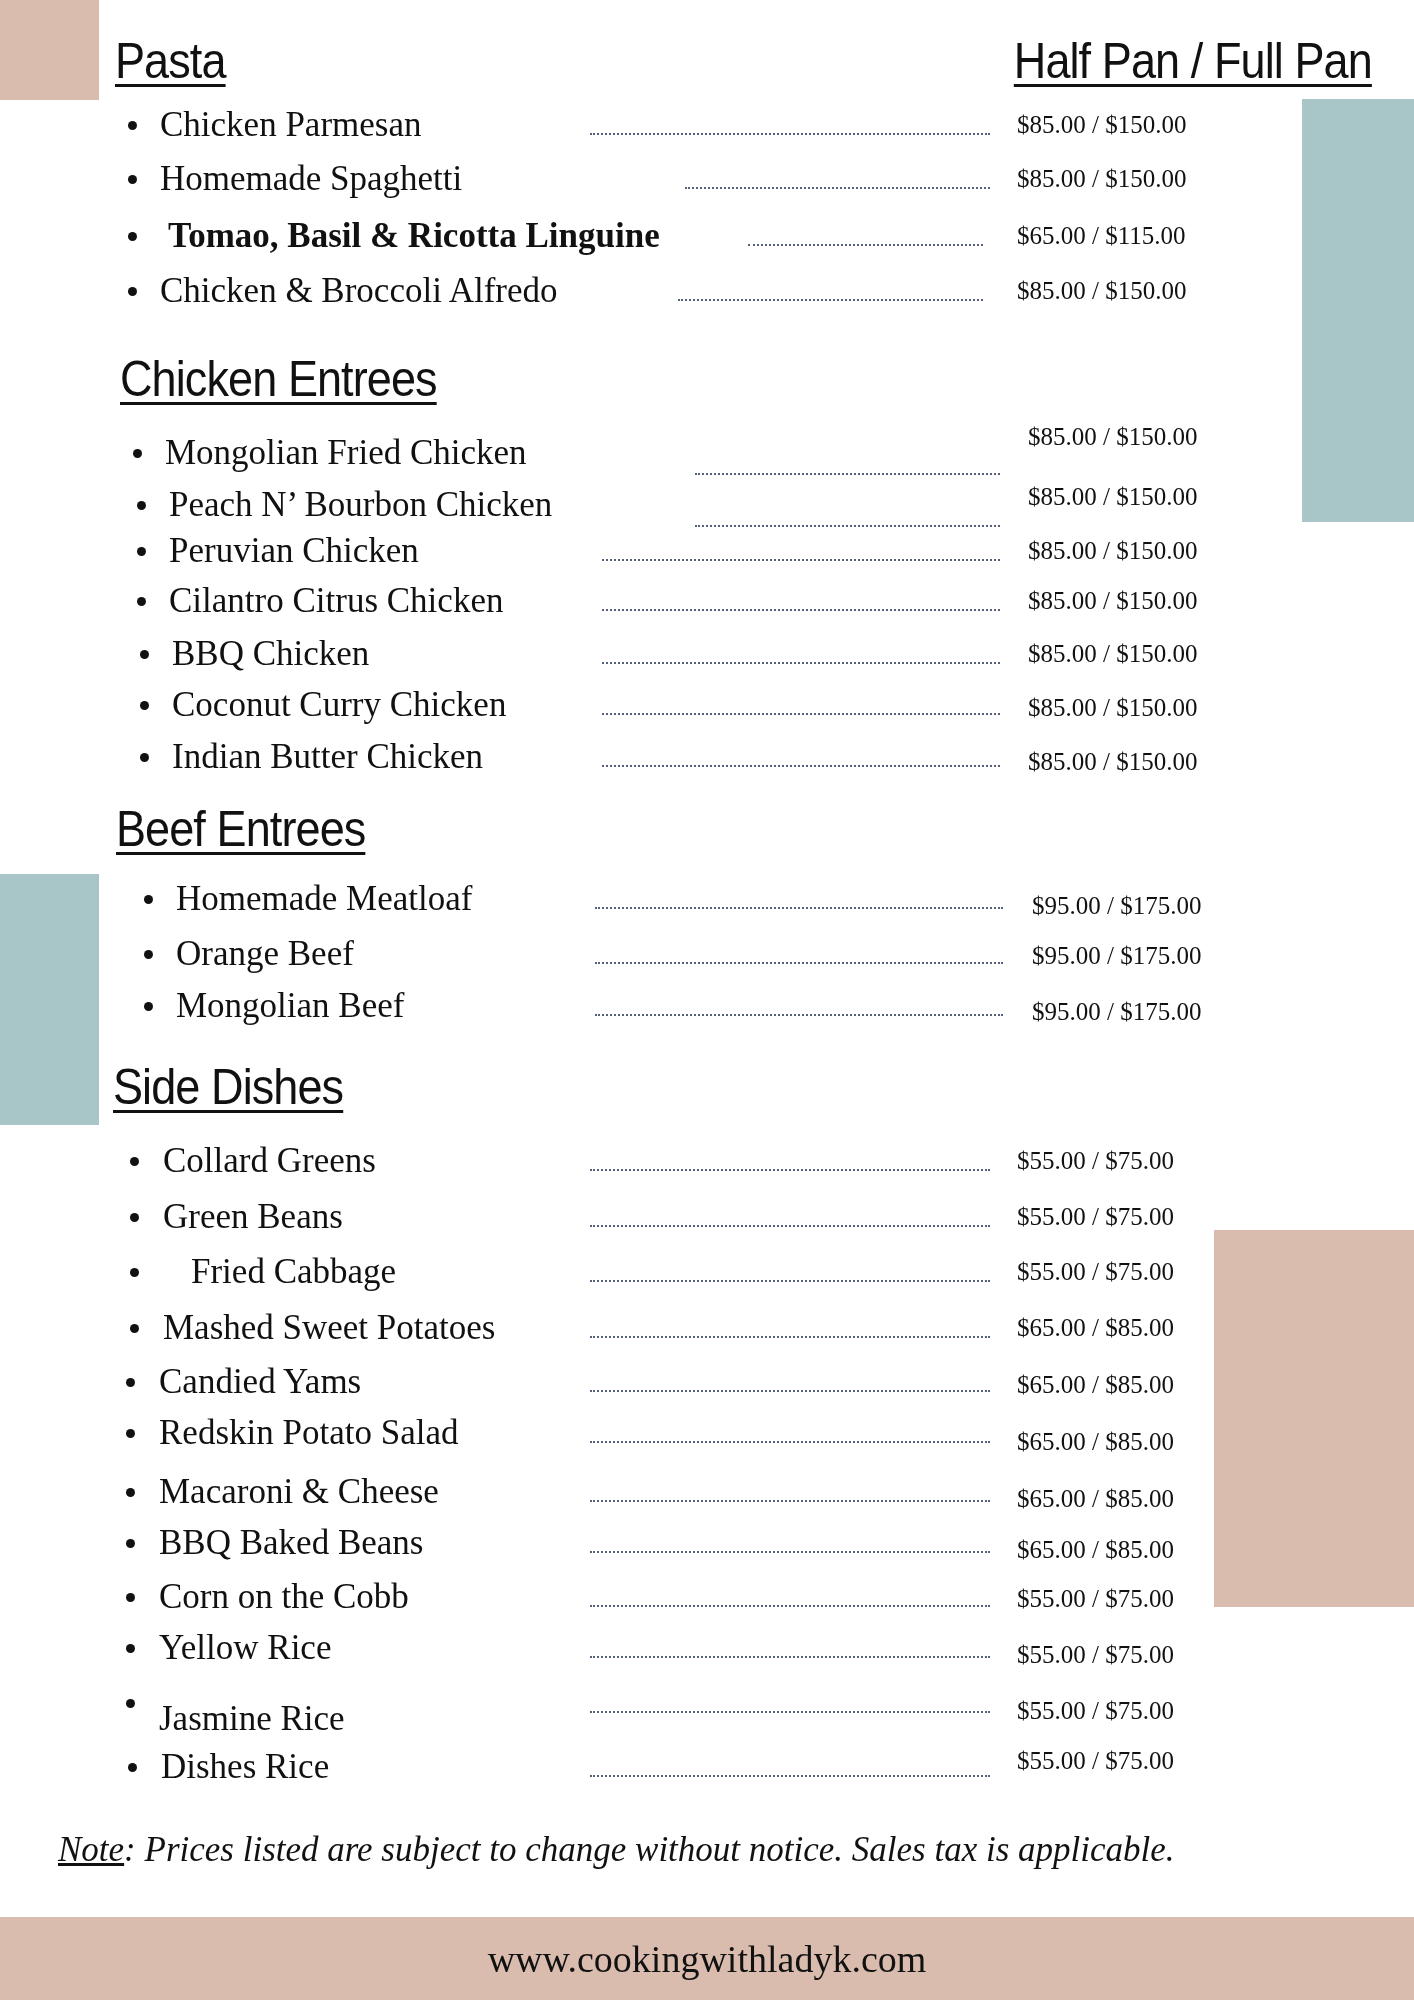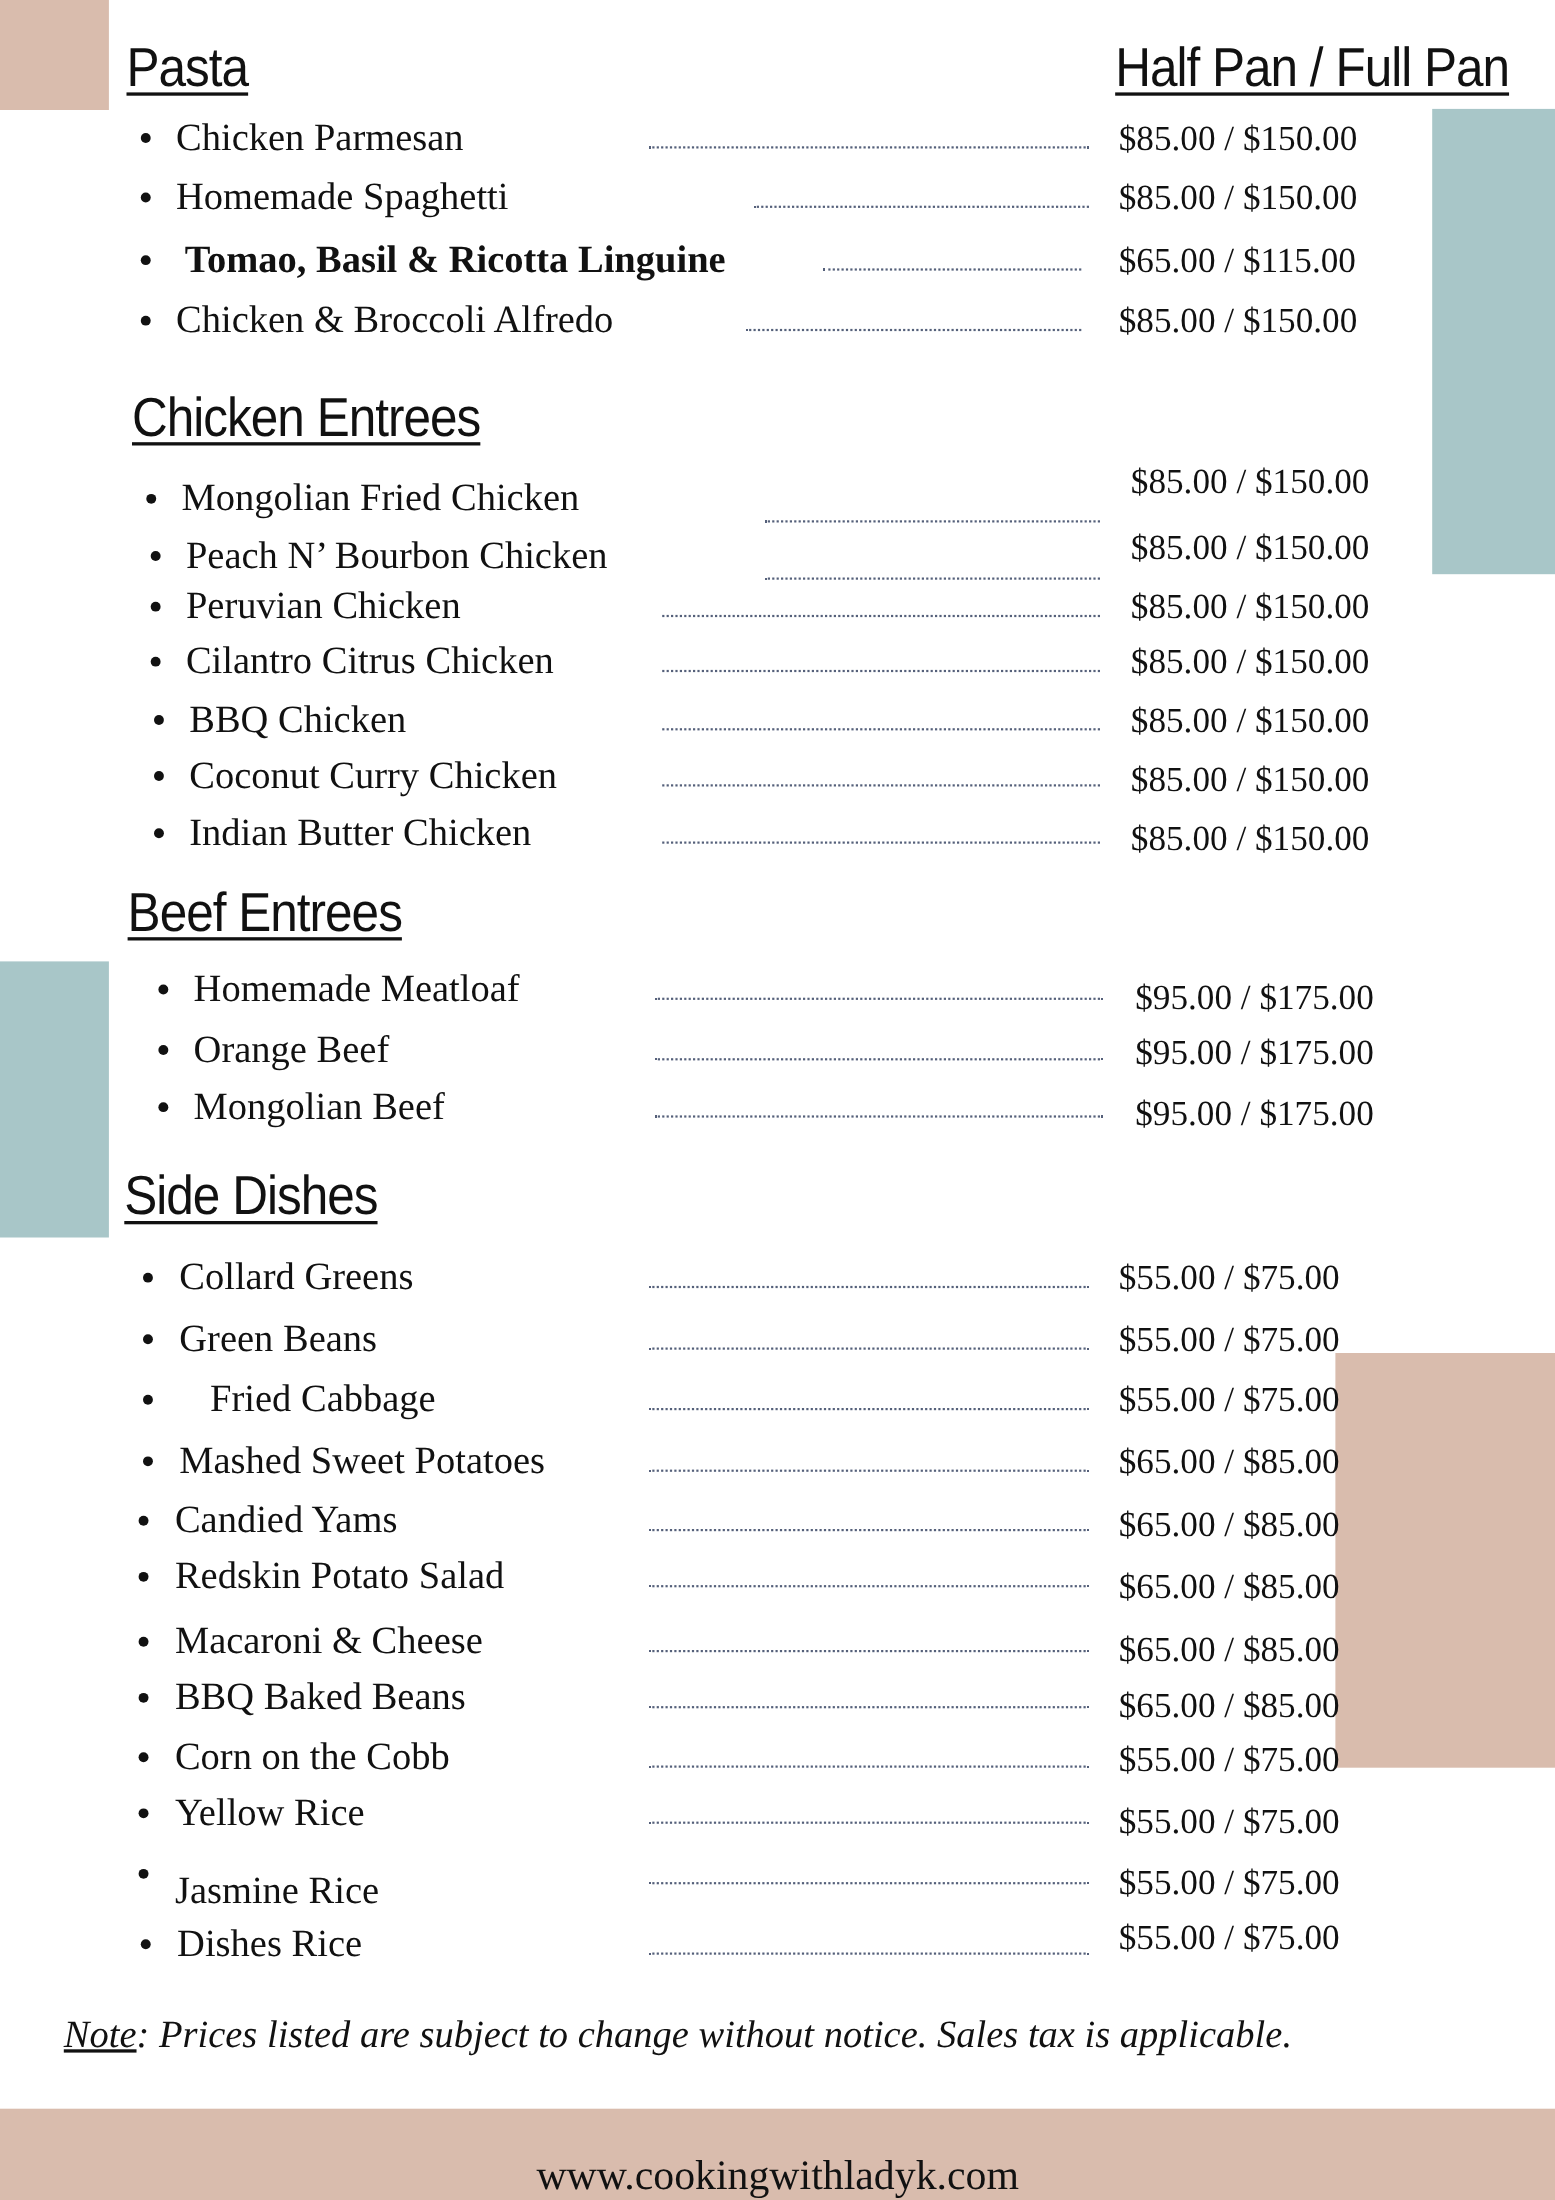--- a/index.html
+++ b/index.html
@@ -24,21 +24,21 @@
       border-radius: 50%; background: #111;
     }
     .name {
       position: absolute; font-size: 35px; line-height: 44px; white-space: nowrap;
     }
     .leader {
       position: absolute; height: 0;
       border-bottom: 2px dotted #55607a;
     }
     .price {
-      position: absolute; font-size: 32px; line-height: 44px; white-space: nowrap;
+      position: absolute; font-size: 25px; line-height: 44px; white-space: nowrap;
     }
     .note {
       position: absolute; left: 58px; top: 1830px;
       font-size: 35px; font-style: italic; white-space: nowrap;
     }
     .note-label { text-decoration: underline; }
     .footer {
       position: absolute; left: 0; top: 1917px; width: 1414px; height: 83px;
       display: flex; align-items: center; justify-content: center;
       font-size: 38px;
@@ -162,15 +162,15 @@
     <span class="bullet" style="left: 128px; top: 1763px;"></span>
     <span class="name" style="left: 161px; top: 1745px;">Dishes Rice</span>
     <span class="leader" style="left: 590px; width: 400px; top: 1775px;"></span>
     <span class="price" style="left: 1017px; top: 1739px;">$55.00 / $75.00</span>
   </div>
 
 <div class="note">
   <span class="note-label">Note</span><span>: Prices listed are subject to change without notice. Sales tax is applicable.</span>
 </div>
 
-<div class="footer" style="background:#d9bcad;align-items:flex-end;">
+<div class="footer" style="background:#d9bcad;">
   <span>www.cookingwithladyk.com</span>
 </div>
 
 </body></html>

